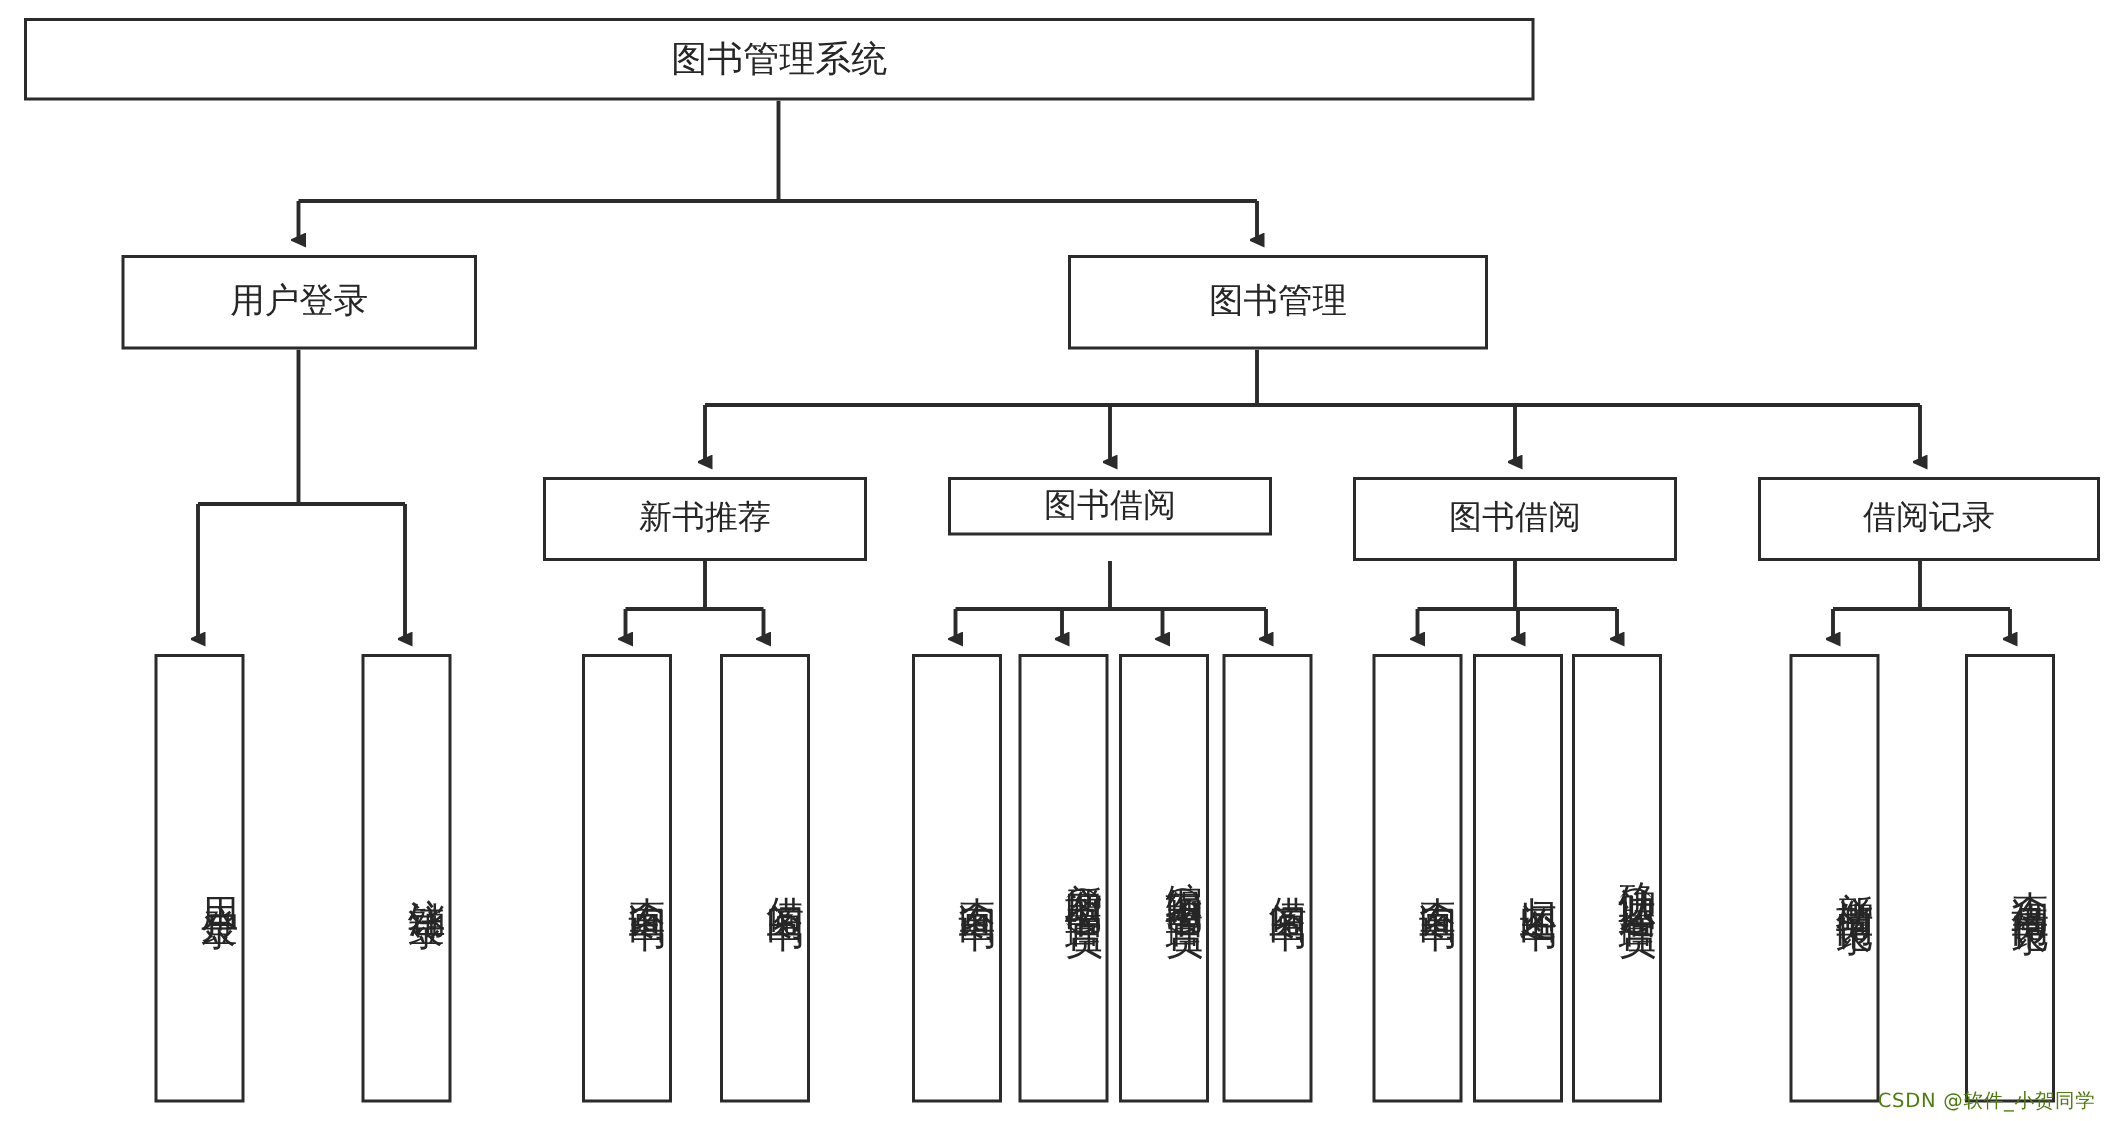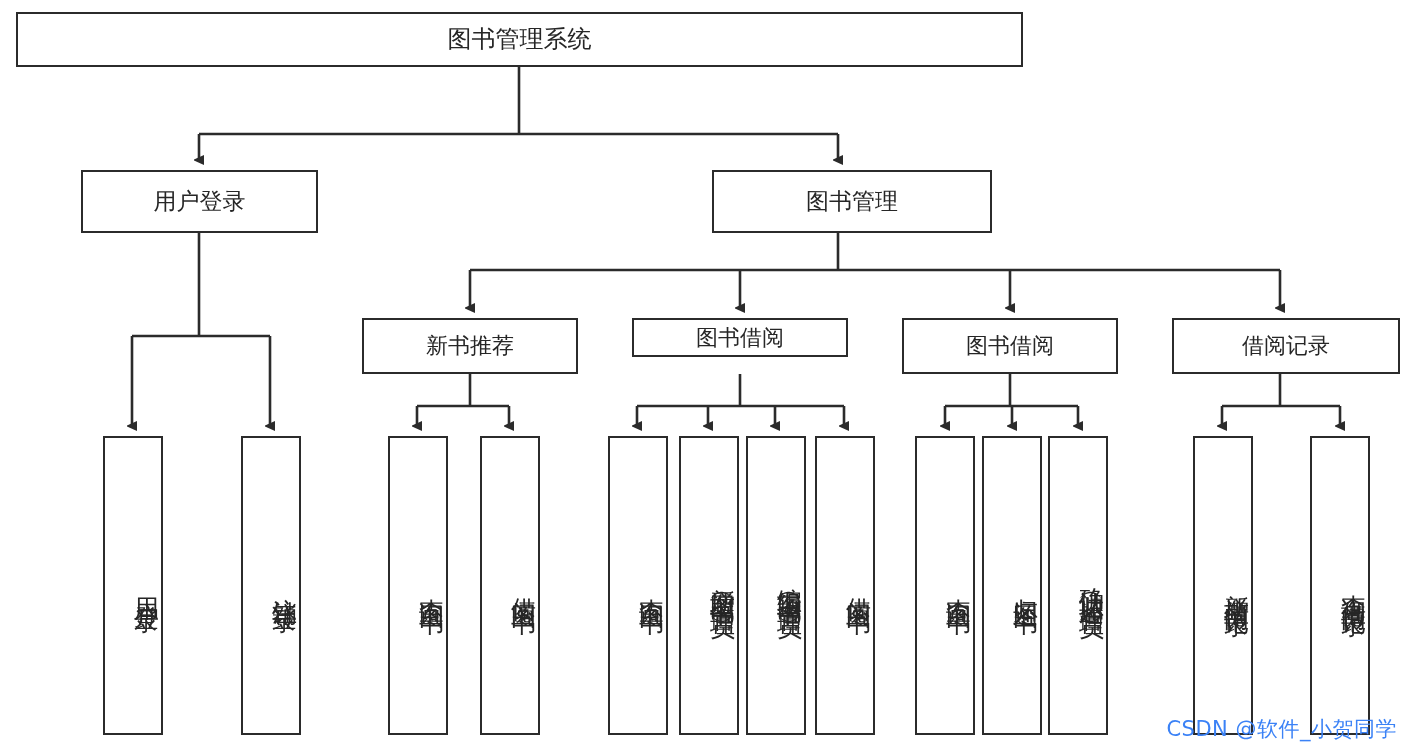--- a/index.html
+++ b/index.html
@@ -51,22 +51,22 @@
   }
   .node.leaf > span{
     display:block;
     writing-mode:vertical-rl;
     text-orientation:upright;
   }
   .watermark{
     position:absolute;
     right:8px;
     bottom:4px;
-    font-size:21px;
-    color:#3b82f6;
+    font-size:13px;
+    color:#4d7c0f;
     white-space:nowrap;
     letter-spacing:0.5px;
   }
 </style>
 </head>
 <body>
 
 <div id="canvas">
 
   <svg id="edges" viewBox="0 0 1405 747" xmlns="http://www.w3.org/2000/svg">

